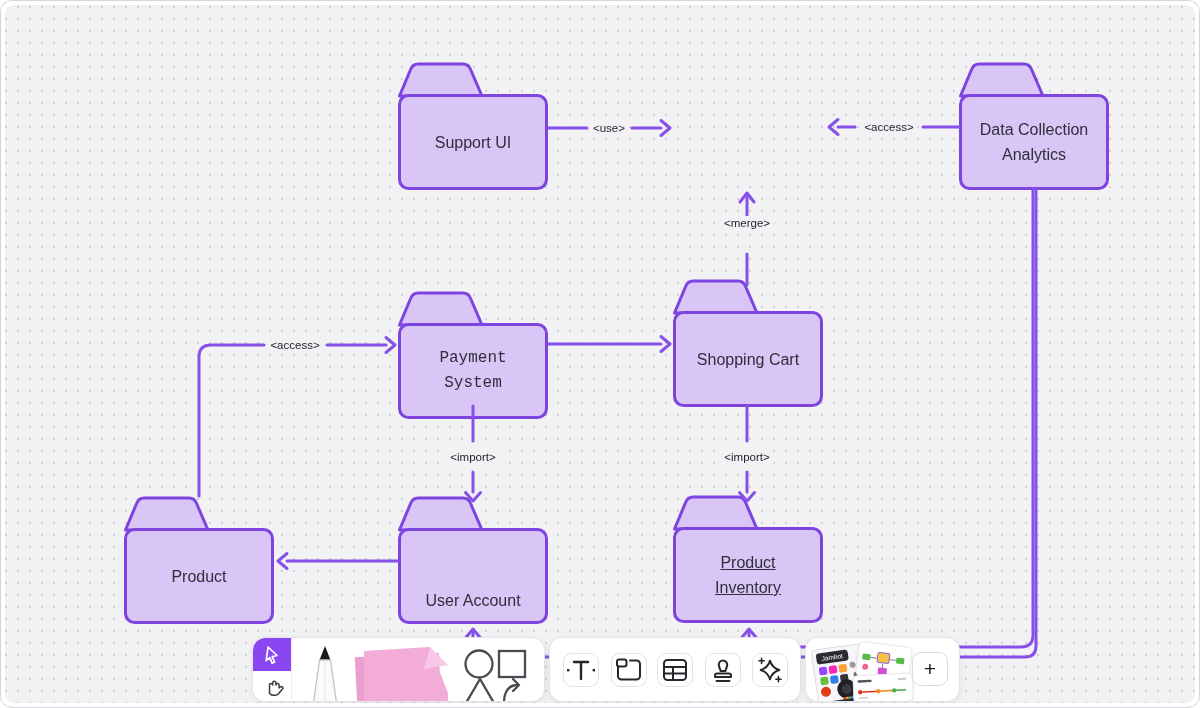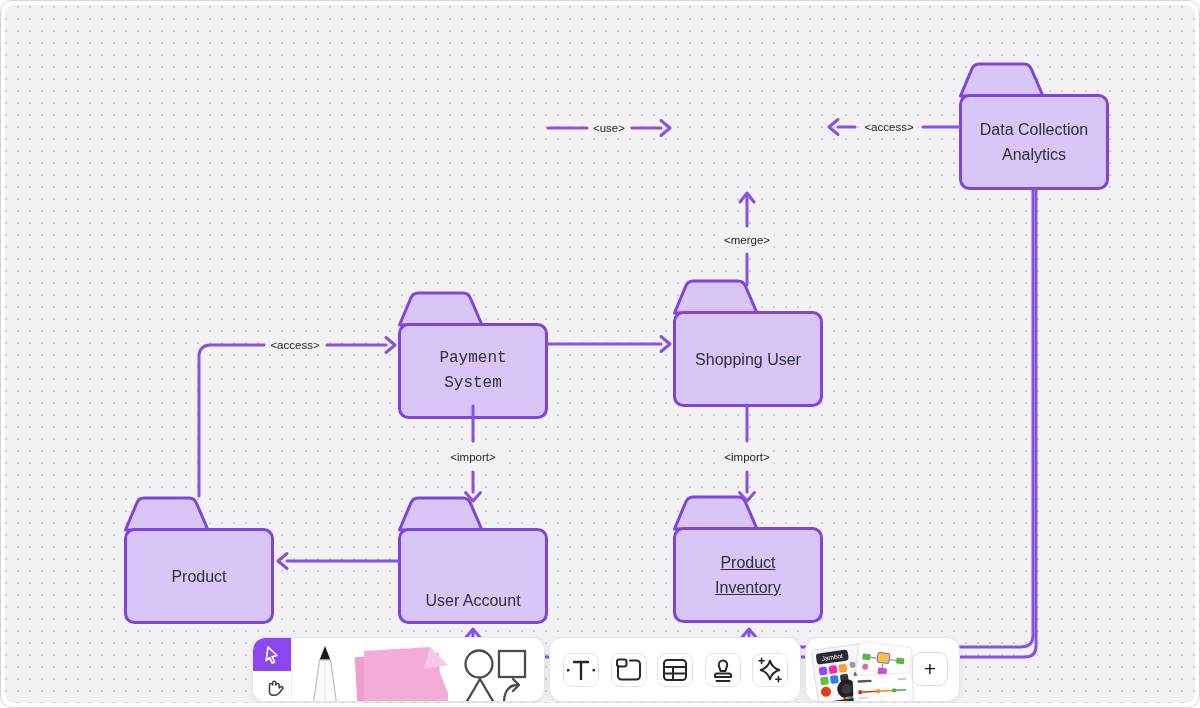--- a/index.html
+++ b/index.html
@@ -91,25 +91,32 @@
     </g>
 
     <g>
       <path class="conn" d="M1031,184 V641 Q1031,652 1020,652 H479 Q468,652 468,641 V627"></path>
       <polyline class="conn" points="460.5,633 468,624 475.5,633"></polyline>
     </g>
   </svg>
 
   <div class="conn-label" style="left:604px;top:123px;">&lt;use&gt;</div>
   <div class="conn-label" style="left:884px;top:122px;">&lt;access&gt;</div>
-  <div class="conn-label" style="left:742px;top:235px;">&lt;merge&gt;</div>
+  <div class="conn-label" style="left:742px;top:218px;">&lt;merge&gt;</div>
   <div class="conn-label" style="left:290px;top:340px;">&lt;access&gt;</div>
   <div class="conn-label" style="left:468px;top:452px;">&lt;import&gt;</div>
   <div class="conn-label" style="left:742px;top:452px;">&lt;import&gt;</div>
 
+  <div class="node" style="left:393px;top:57px;">
+    <svg width="150" height="128" viewBox="0 0 150 128">
+      <path class="folder-shape" d="M1.5,34 L12.6,7.5 Q14.7,2 20.2,2 L65,2 Q70.5,2 72.6,7.5 L84,34 Z"></path>
+      <rect class="folder-shape" x="1.5" y="33.5" width="147" height="93" rx="9"></rect>
+    </svg>
+    <div class="node-label">Support UI</div>
+  </div>
 
 
   <div class="node" style="left:954px;top:57px;">
     <svg width="150" height="128" viewBox="0 0 150 128">
       <path class="folder-shape" d="M1.5,34 L12.6,7.5 Q14.7,2 20.2,2 L65,2 Q70.5,2 72.6,7.5 L84,34 Z"></path>
       <rect class="folder-shape" x="1.5" y="33.5" width="147" height="93" rx="9"></rect>
     </svg>
     <div class="node-label">Data Collection Analytics</div>
   </div>
 
@@ -119,21 +126,21 @@
       <rect class="folder-shape" x="1.5" y="33.5" width="147" height="93" rx="9"></rect>
     </svg>
     <div class="node-label" style="padding:0 28px;">Payment System</div>
   </div>
 
   <div class="node" style="left:668px;top:274px;">
     <svg width="150" height="128" viewBox="0 0 150 128">
       <path class="folder-shape" d="M1.5,34 L12.6,7.5 Q14.7,2 20.2,2 L65,2 Q70.5,2 72.6,7.5 L84,34 Z"></path>
       <rect class="folder-shape" x="1.5" y="33.5" width="147" height="93" rx="9"></rect>
     </svg>
-    <div class="node-label">Shopping User</div>
+    <div class="node-label">Shopping Cart</div>
   </div>
 
   <div class="node" style="left:119px;top:491px;">
     <svg width="150" height="128" viewBox="0 0 150 128">
       <path class="folder-shape" d="M1.5,34 L12.6,7.5 Q14.7,2 20.2,2 L65,2 Q70.5,2 72.6,7.5 L84,34 Z"></path>
       <rect class="folder-shape" x="1.5" y="33.5" width="147" height="93" rx="9"></rect>
     </svg>
     <div class="node-label">Product</div>
   </div>
 

